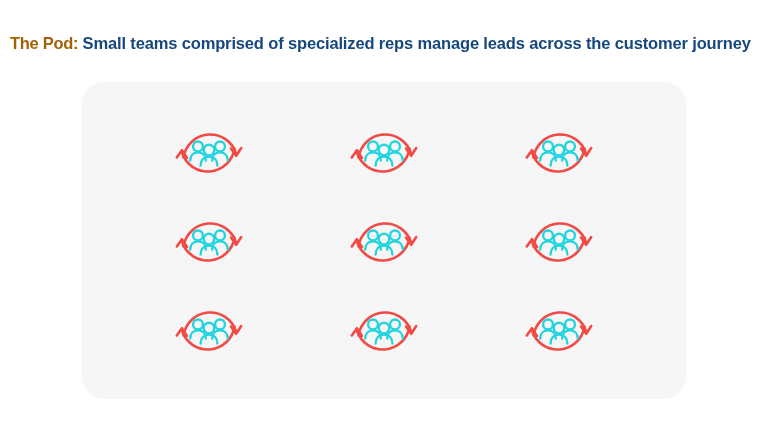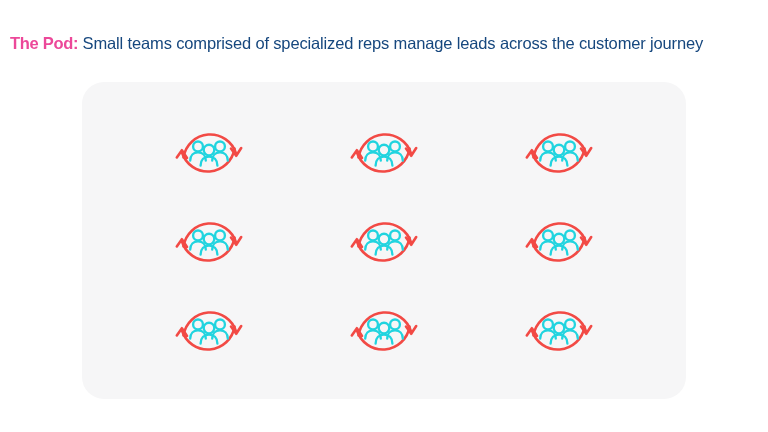--- a/index.html
+++ b/index.html
@@ -32,25 +32,25 @@
     height: 26px;
     line-height: 26px;
     white-space: nowrap;
     font-size: 16.5px;
     letter-spacing: -0.15px;
     color: #16477E;
     font-weight: 600;
   }
   .title .lead {
     font-weight: 800;
-    color: #ec4899;
+    color: #a16207;
     letter-spacing: -0.3px;
   }
   .title .rest {
-    font-weight: 400;
+    font-weight: 700;
   }
 
   
   .card {
     position: absolute;
     left: 82px;
     top: 82px;
     width: 604px;
     height: 317px;
     background: #F6F6F7;

